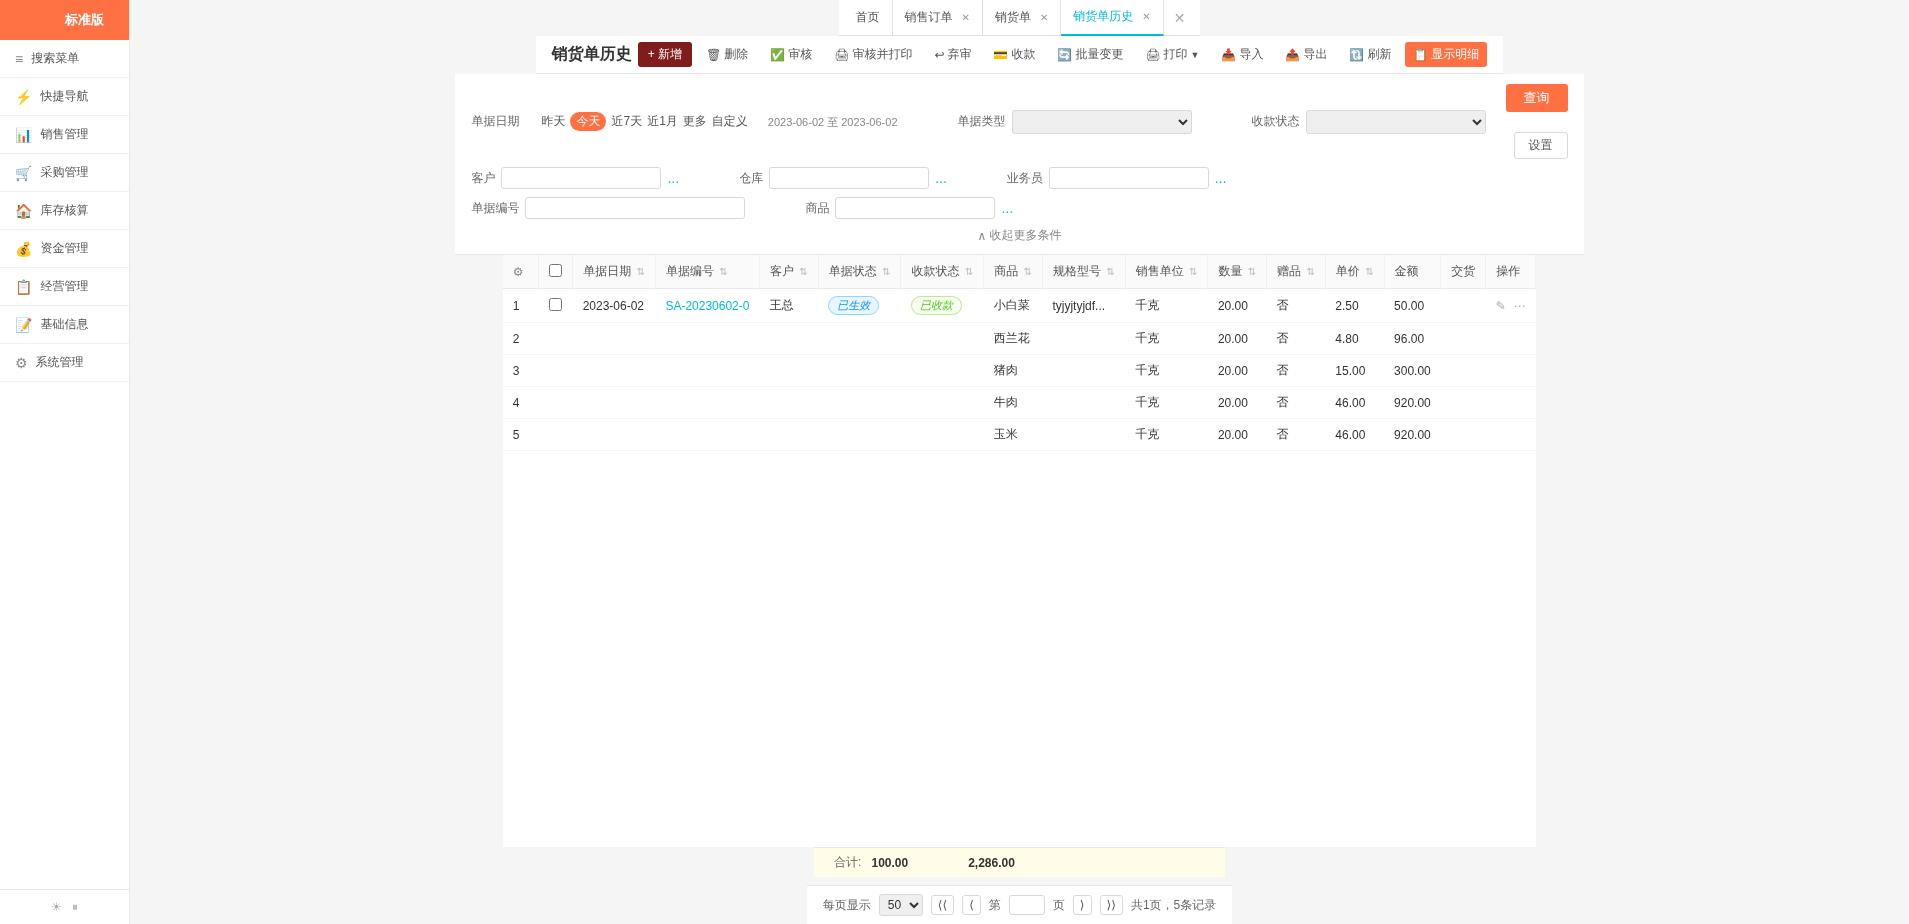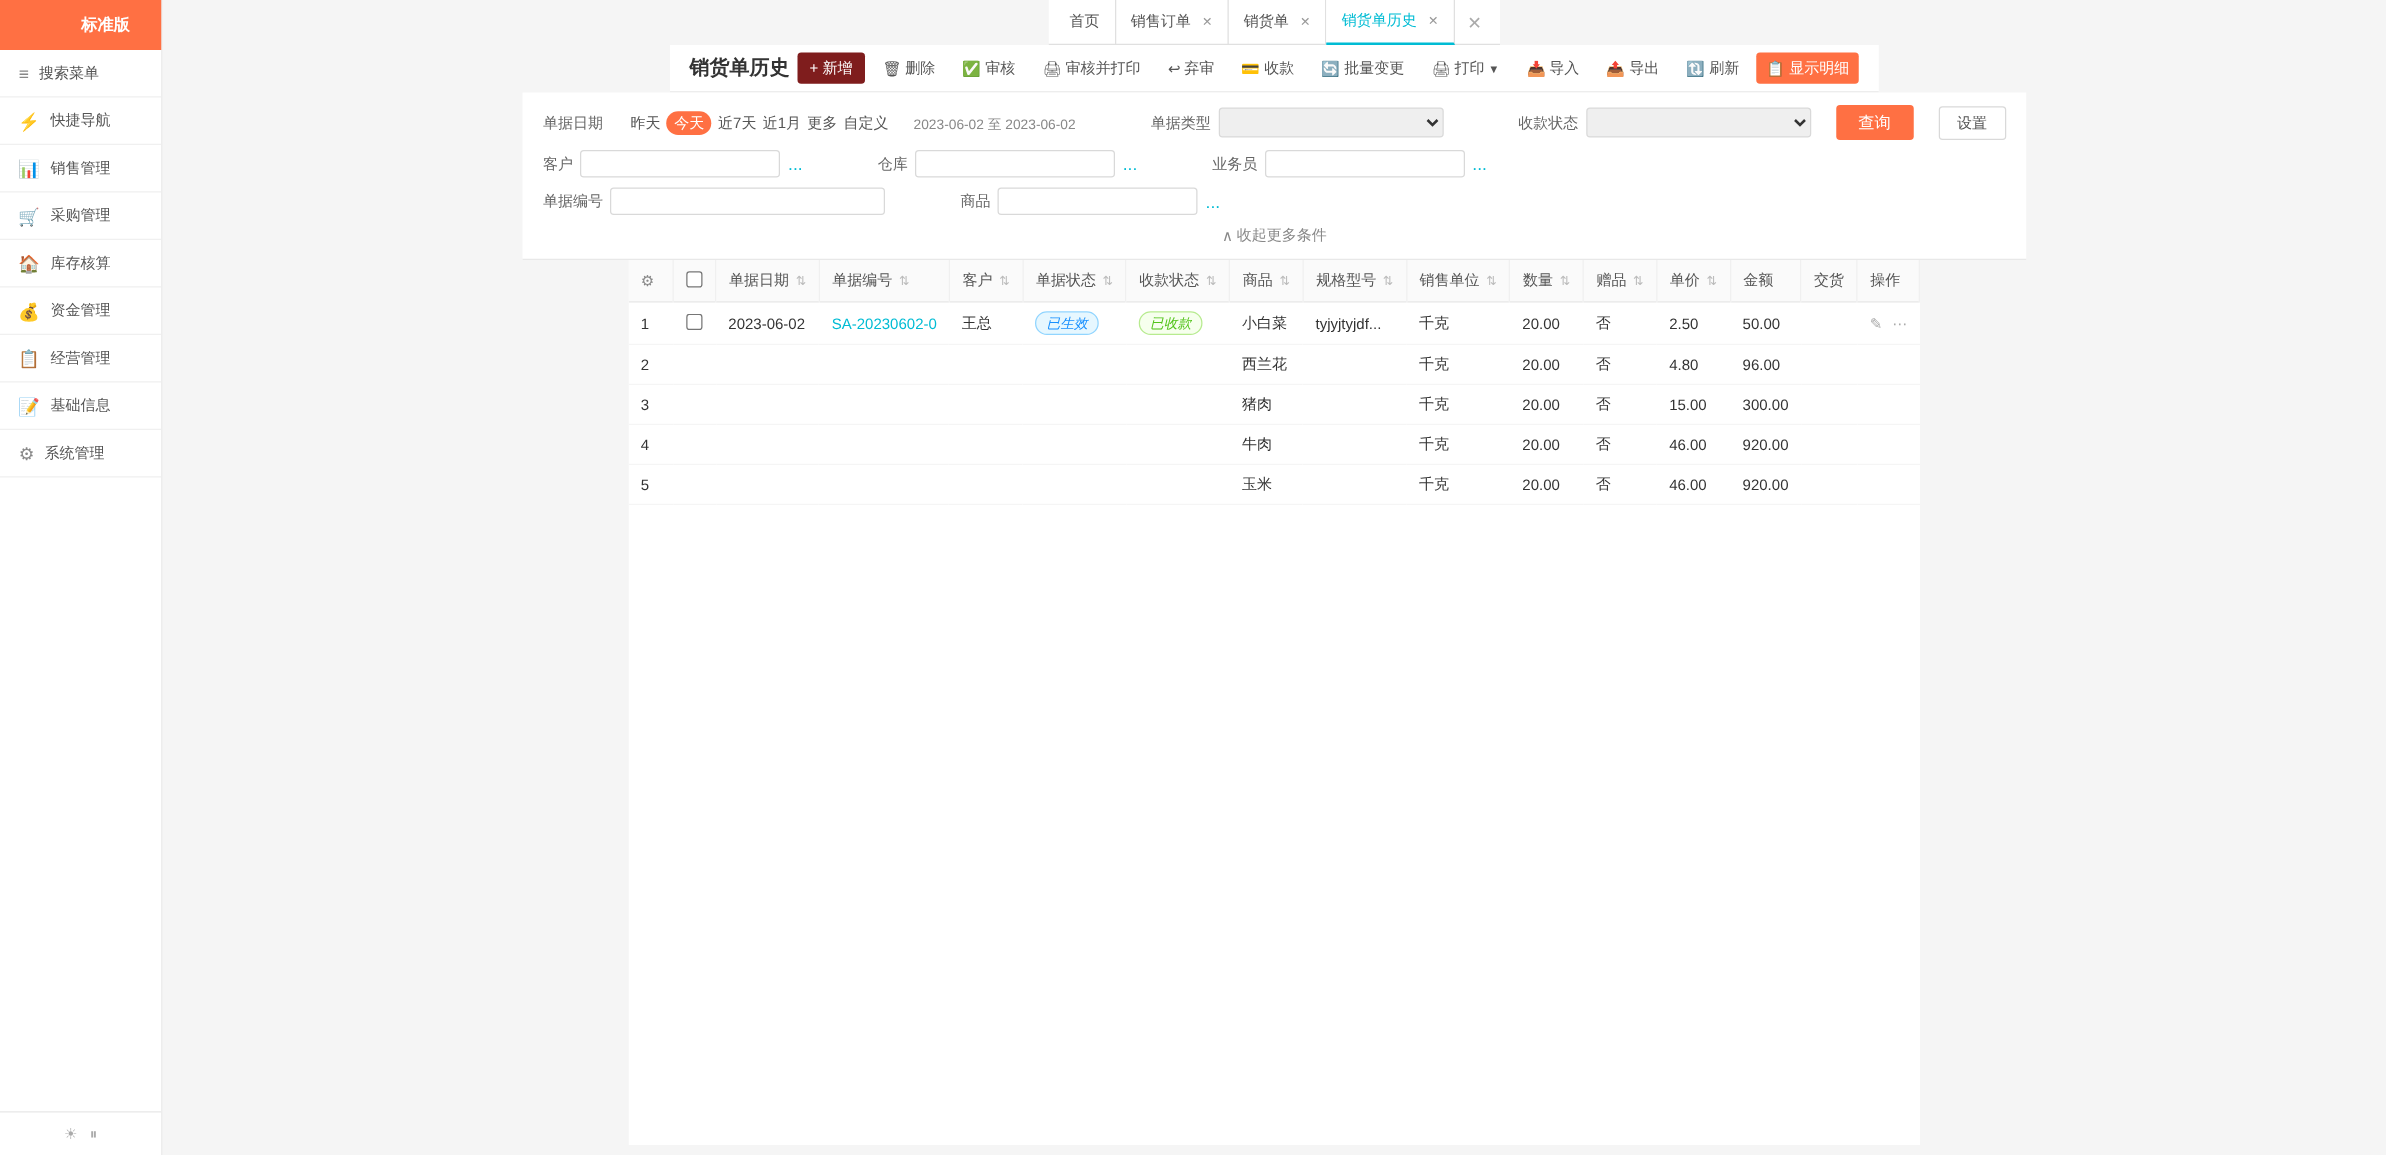--- a/index.html
+++ b/index.html
@@ -458,21 +458,21 @@
           <option></option>
         </select>
       </div>
 
       <div class="filter-group" style="margin-left:40px;">
         <span class="filter-label">收款状态</span>
         <select class="filter-select">
           <option></option>
         </select>
       </div>
-      <div style="margin-left:auto;display:flex;flex-direction:row;gap:20px;align-items:flex-end;">
+      <div style="margin-left:auto;display:flex;flex-direction:column;gap:20px;align-items:flex-end;">
         <button class="query-btn">查询</button>
         <button class="settings-btn">设置</button>
       </div>
     </div>
     <div class="filter-row">
 
       <div class="filter-group">
         <span class="filter-label">客户</span>
         <input class="filter-input" type="text" style="">
         <span class="filter-dots">...</span>
@@ -669,18 +669,39 @@
     <td>否</td>
     <td>46.00</td>
     <td>920.00</td>
     <td></td>
     <td></td>
   </tr>
         </tbody>
     </table>
   </div>
 
+  <div class="summary-row">
+    <span class="summary-label">合计:</span>
+    <div style="flex:1; display:flex; justify-content:flex-end; gap:60px; padding-right:200px;">
+      <span class="summary-value">100.00</span>
+      <span class="summary-value">2,286.00</span>
+    </div>
+  </div>
 
   <div class="scroll-bar-container">
     <div class="scroll-bar-thumb"></div>
   </div>
 
+  <div class="pagination">
+    <span class="pagination-label">每页显示</span>
+    <select class="pagination-select">
+      <option>50</option>
+    </select>
+    <button class="page-btn">⟨⟨</button>
+    <button class="page-btn">⟨</button>
+    <span class="pagination-label">第</span>
+    <input class="page-input" type="text" style="">
+    <span class="pagination-label">页</span>
+    <button class="page-btn">⟩</button>
+    <button class="page-btn">⟩⟩</button>
+    <span class="pagination-label">共1页，5条记录</span>
+  </div>
 </div>
 
 </body></html>

